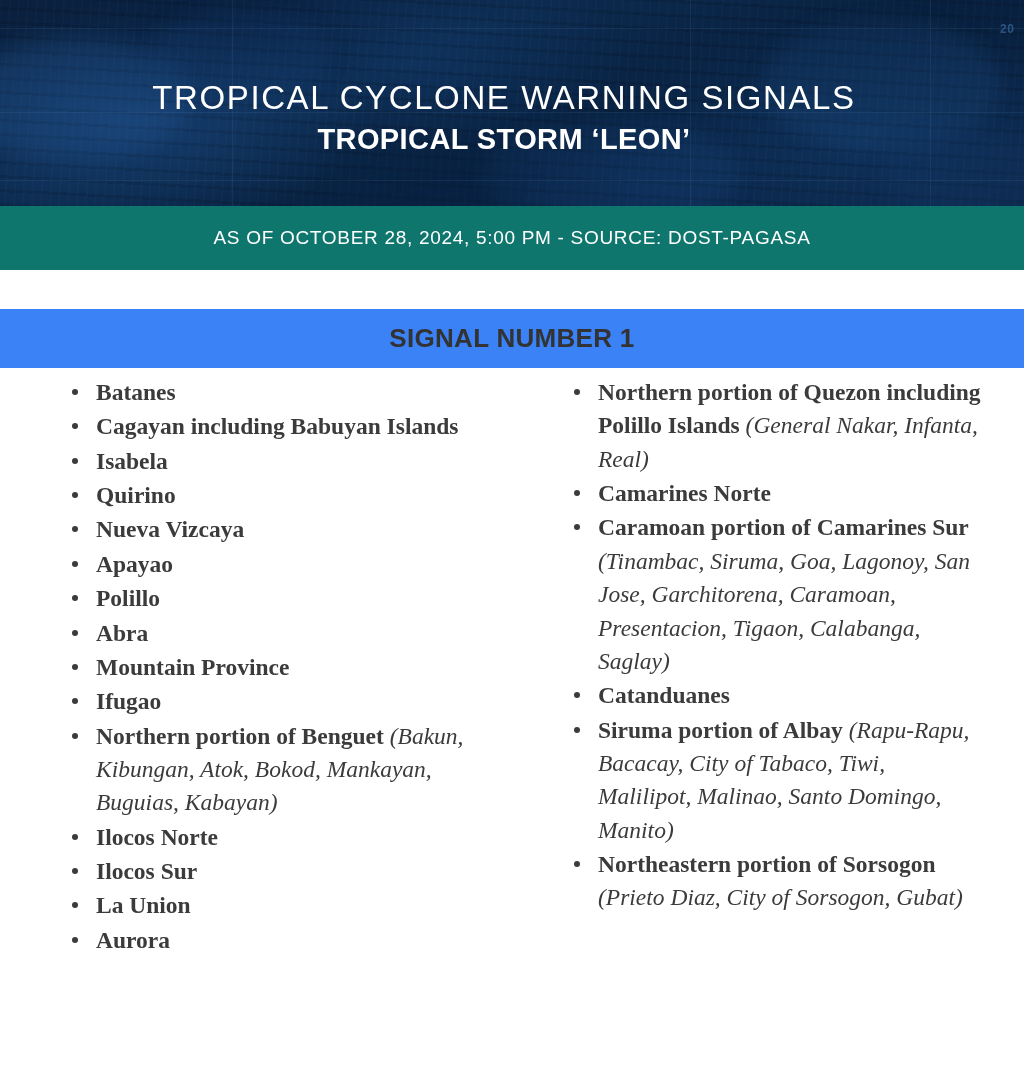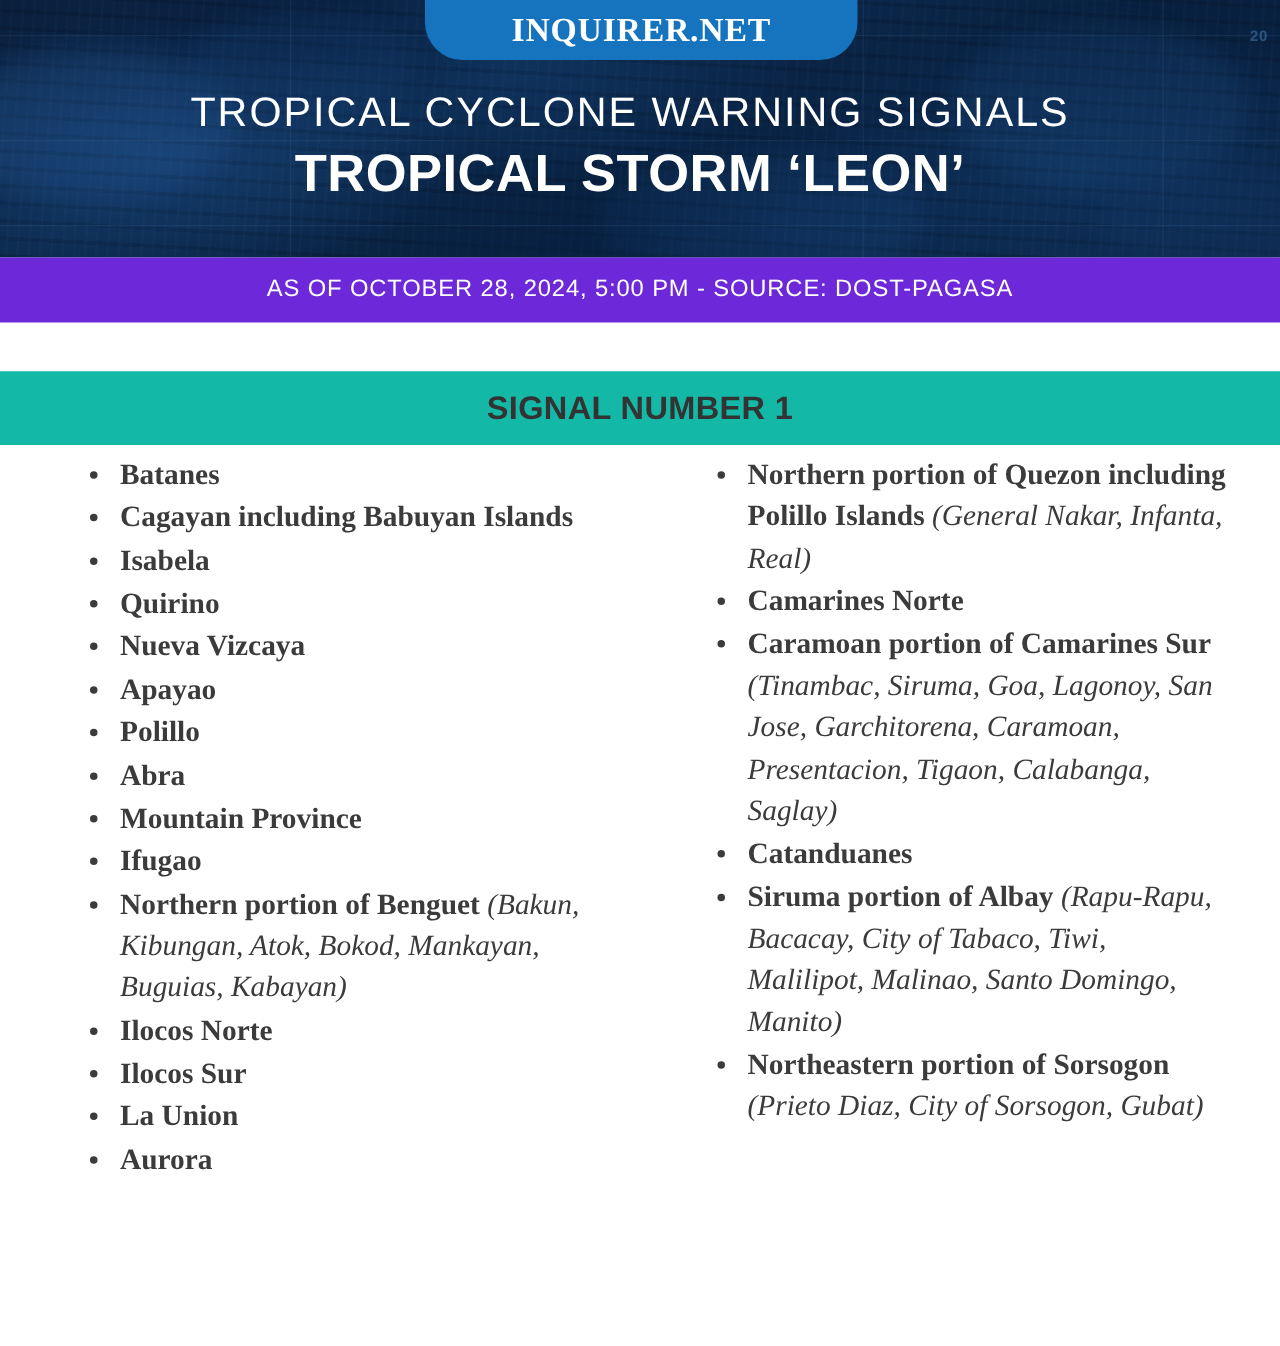--- a/index.html
+++ b/index.html
@@ -109,21 +109,21 @@
     font-family: "Liberation Sans", sans-serif;
     font-size: 33px;
     font-weight: 400;
     color: #ffffff;
     letter-spacing: 1.6px;
     line-height: 1.22;
     text-align: center;
   }
   .title-line-2 {
     font-family: "Liberation Sans", sans-serif;
-    font-size: 42px;
+    font-size: 29px;
     font-weight: 700;
     color: #ffffff;
     letter-spacing: 0.4px;
     line-height: 1.18;
     text-align: center;
     margin-top: 4px;
   }
 
   .corner-mark {
     position: absolute;
@@ -137,22 +137,22 @@
     z-index: 3;
     overflow: hidden;
     width: 22px;
     white-space: nowrap;
   }
 
   
   .date-bar {
     position: relative;
     width: 1024px;
-    height: 52px;
-    background: #6d28d9;
+    height: 64px;
+    background: #0f766e;
     display: flex;
     align-items: center;
     justify-content: center;
   }
   .date-text {
     font-family: "Liberation Sans", sans-serif;
     font-size: 19px;
     font-weight: 400;
     color: #ffffff;
     letter-spacing: 0.7px;
@@ -163,21 +163,21 @@
     width: 1024px;
     height: 39px;
     background: #ffffff;
   }
 
   
   .signal-band {
     position: relative;
     width: 1024px;
     height: 59px;
-    background: #14b8a6;
+    background: #3b82f6;
     display: flex;
     align-items: center;
     justify-content: center;
   }
   .signal-text {
     font-family: "Liberation Sans", sans-serif;
     font-size: 26px;
     font-weight: 700;
     color: #333333;
     letter-spacing: 0.3px;
@@ -251,23 +251,20 @@
     <div class="cloud c6"></div>
     <div class="header-gridline gl-h1"></div>
     <div class="header-gridline gl-h2"></div>
     <div class="header-gridline gl-h3"></div>
     <div class="header-gridline gl-v1"></div>
     <div class="header-gridline gl-v2"></div>
     <div class="header-gridline gl-v3"></div>
 
     <div class="corner-mark">20</div>
 
-    <div class="logo-pill">
-      <span class="logo-text">INQUIRER.NET</span>
-    </div>
 
     <div class="header-titles">
       <div class="title-line-1">TROPICAL CYCLONE WARNING SIGNALS</div>
       <div class="title-line-2">TROPICAL STORM ‘LEON’</div>
     </div>
   </div>
 
   <div class="date-bar">
     <span class="date-text">AS OF OCTOBER 28, 2024, 5:00 PM  -  SOURCE: DOST-PAGASA</span>
   </div>

